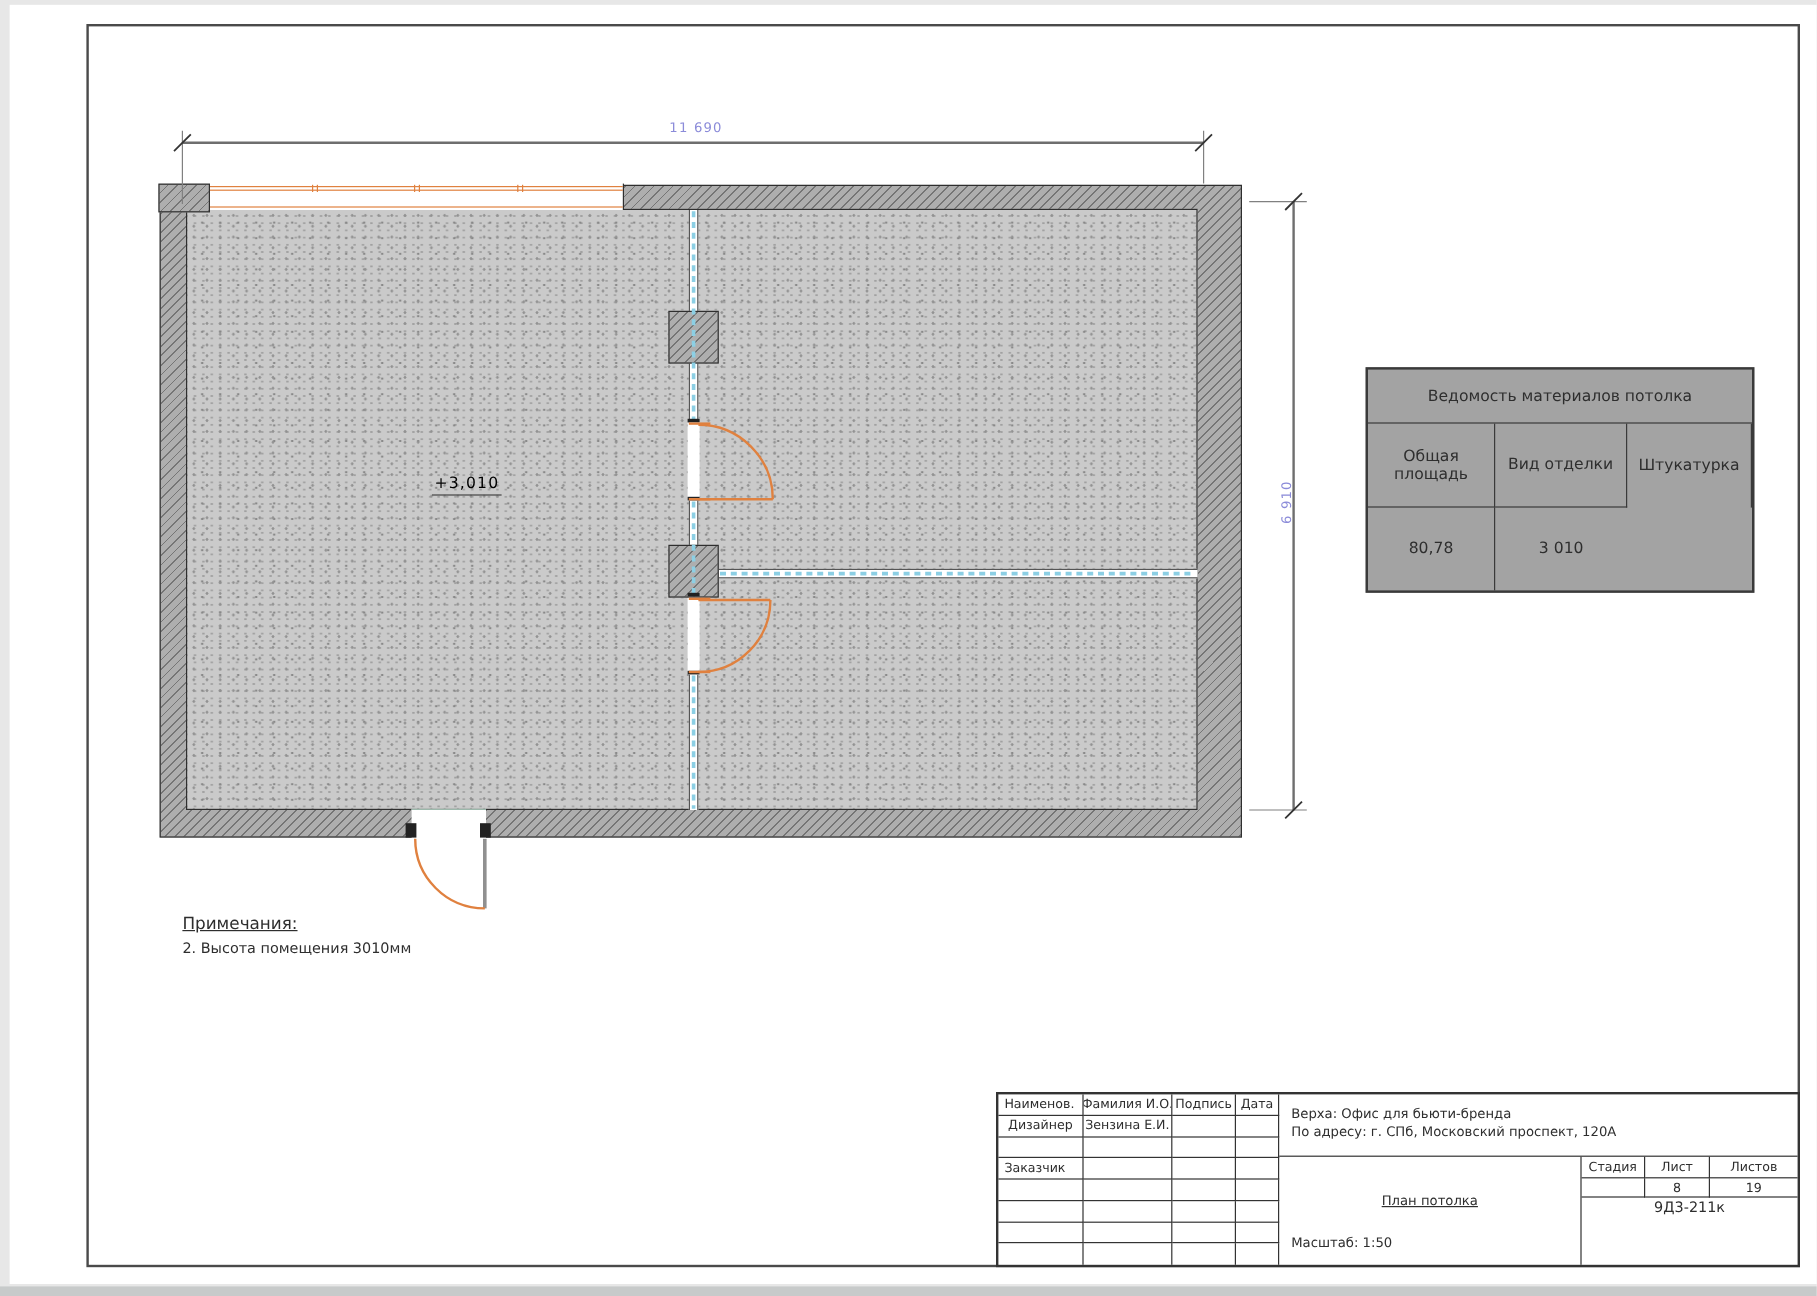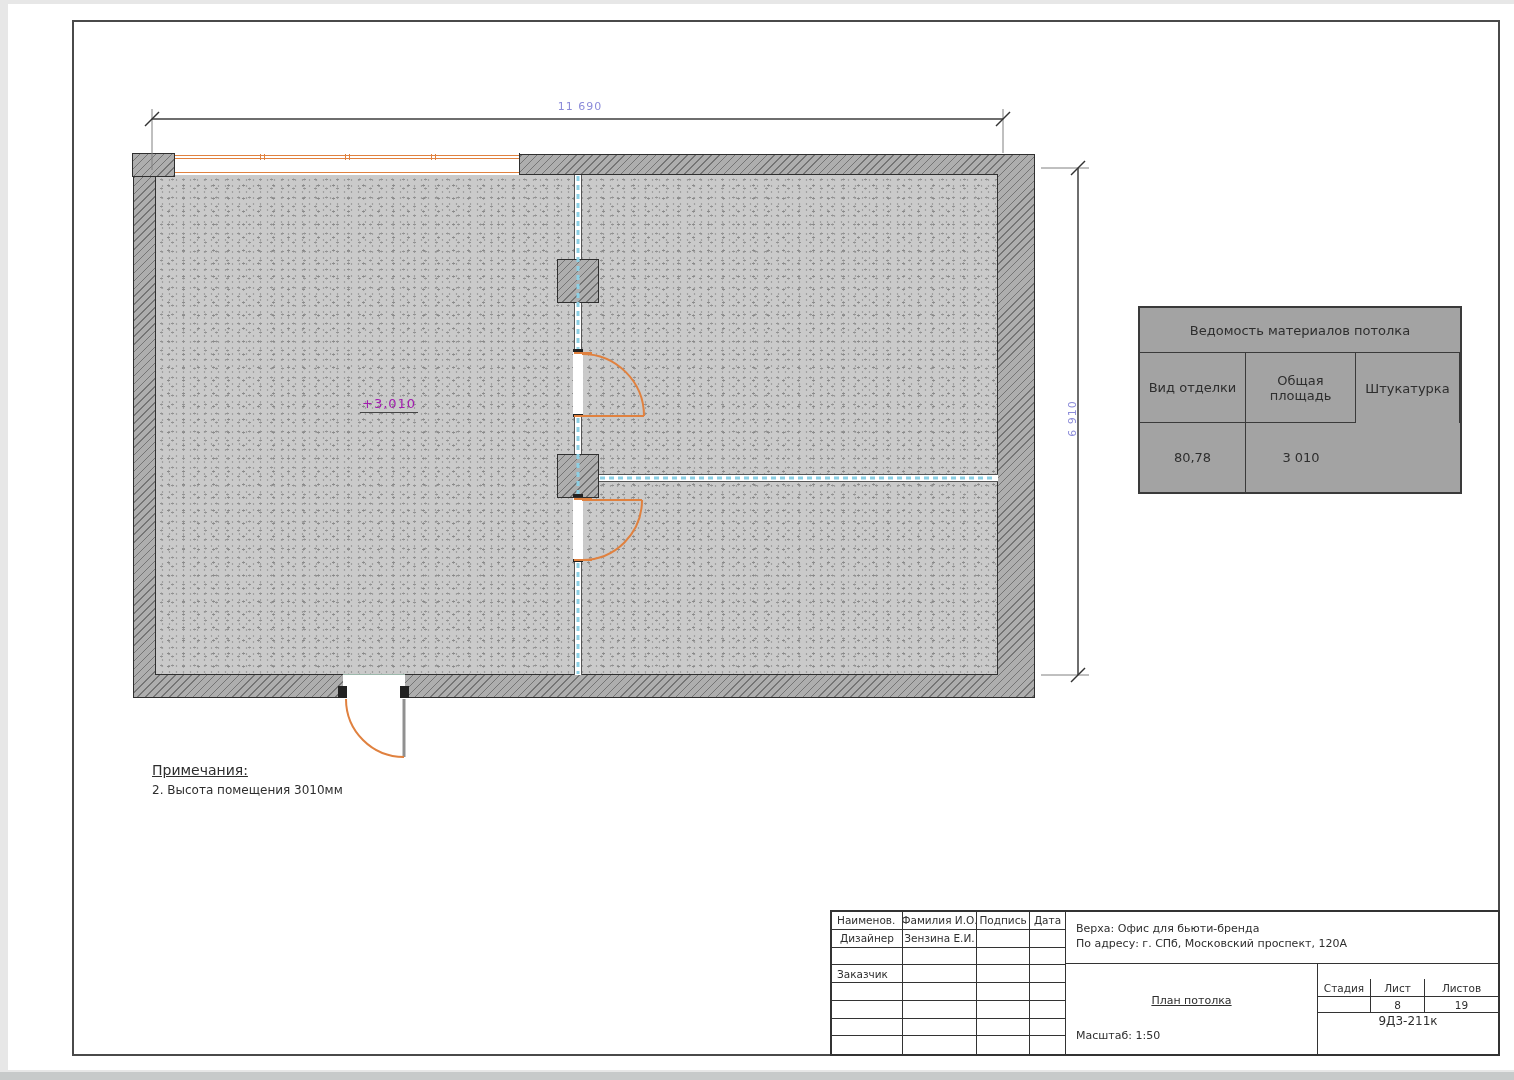--- a/index.html
+++ b/index.html
@@ -40,21 +40,21 @@
   .gap{background:#fff;}
   .column{width:42px;height:44px;border:1px solid #2f2f2f;}
 
   .door-open{left:343px;top:674px;width:62px;height:25px;background:#fff;border-top:1px solid #9cb8ab;}
 
   svg.overlay{position:absolute;left:0;top:0;width:1514px;height:1080px;pointer-events:none;}
 
   .dim-text{color:#8b8bd9;font-size:11px;letter-spacing:1px;}
   .dim-top{left:520px;top:100px;width:120px;text-align:center;}
   .dim-right{left:1040px;top:412px;width:64px;text-align:center;transform:rotate(-90deg);}
-  .elev{left:360px;top:396px;font-size:13px;color:#a21caf;border-bottom:1px solid #444;padding:0 2px 1px 2px;letter-spacing:1px;}
+  .elev{left:360px;top:396px;font-size:13px;color:#000000;border-bottom:1px solid #444;padding:0 2px 1px 2px;letter-spacing:1px;}
 
   
   .mat-table{
     left:1138px;top:306px;width:324px;height:188px;background:#a3a3a3;
     border:2px solid #3a3a3a;display:grid;
     grid-template-columns:106px 110px 1fr;
     grid-template-rows:45px 70px 1fr;
     font-size:13px;
   }
   .mat-table .cell{display:flex;align-items:center;justify-content:center;border-right:1px solid #3a3a3a;border-bottom:1px solid #3a3a3a;text-align:center;padding:2px;}
@@ -70,21 +70,21 @@
   .tb{left:830px;top:910px;width:670px;height:146px;border:2px solid #333;background:#fff;font-size:10.5px;}
   .tb-left{left:0;top:0;width:234px;height:142px;display:grid;
     grid-template-columns:71px 74px 53px 36px;grid-template-rows:repeat(8,1fr);}
   .tb-left .c{border-right:1px solid #333;border-bottom:1px solid #333;display:flex;align-items:center;justify-content:center;overflow:hidden;white-space:nowrap;}
   .tb-left .c.l{justify-content:flex-start;padding-left:5px;}
   .tb-left .c.noB{border-bottom:none;}
   .tb-obj{left:234px;top:0;width:432px;height:52px;border-bottom:1px solid #333;padding:9px 0 0 10px;font-size:11px;line-height:15px;}
   .tb-draw{left:234px;top:52px;width:252px;height:90px;border-right:1px solid #333;font-size:11px;}
   .tb-draw .dtitle{position:absolute;left:0;top:30px;width:100%;text-align:center;text-decoration:underline;}
   .tb-draw .dscale{position:absolute;left:10px;bottom:12px;}
-  .tb-stadia{left:486px;top:52px;width:180px;height:90px;font-size:10.5px;margin-top:15px;}
+  .tb-stadia{left:486px;top:52px;width:180px;height:90px;font-size:10.5px;}
   .tb-stadia .hc{position:absolute;display:flex;align-items:center;justify-content:center;border-right:1px solid #333;border-bottom:1px solid #333;box-sizing:border-box;}
   .tb-stadia .noR{border-right:none;}
   .tb-code{position:absolute;left:0;top:35px;width:100%;text-align:center;font-size:12px;}
 </style>
 </head>
 <body>
 
 <div class="abs sheet"></div>
 <div class="abs bottom-band"></div>
 <div class="abs frame"></div>
@@ -174,22 +174,22 @@
   </svg>
 
   <div class="abs dim-text dim-top">11 690</div>
   <div class="abs dim-text dim-right">6 910</div>
 
   <div class="abs elev">+3,010</div>
 </div>
 
 <div class="abs mat-table">
   <div class="cell titlecell noR">Ведомость материалов потолка</div>
+  <div class="cell">Общая площадь</div>
   <div class="cell">Вид отделки</div>
-  <div class="cell">Общая площадь</div>
   <div class="cell noB">Штукатурка</div>
   <div class="cell noB">80,78</div>
   <div class="cell noR noB">3 010</div>
 </div>
 
 <div class="abs notes">
   <div class="nt">Примечания:</div>
   <div>2. Высота помещения 3010мм</div>
 </div>
 

